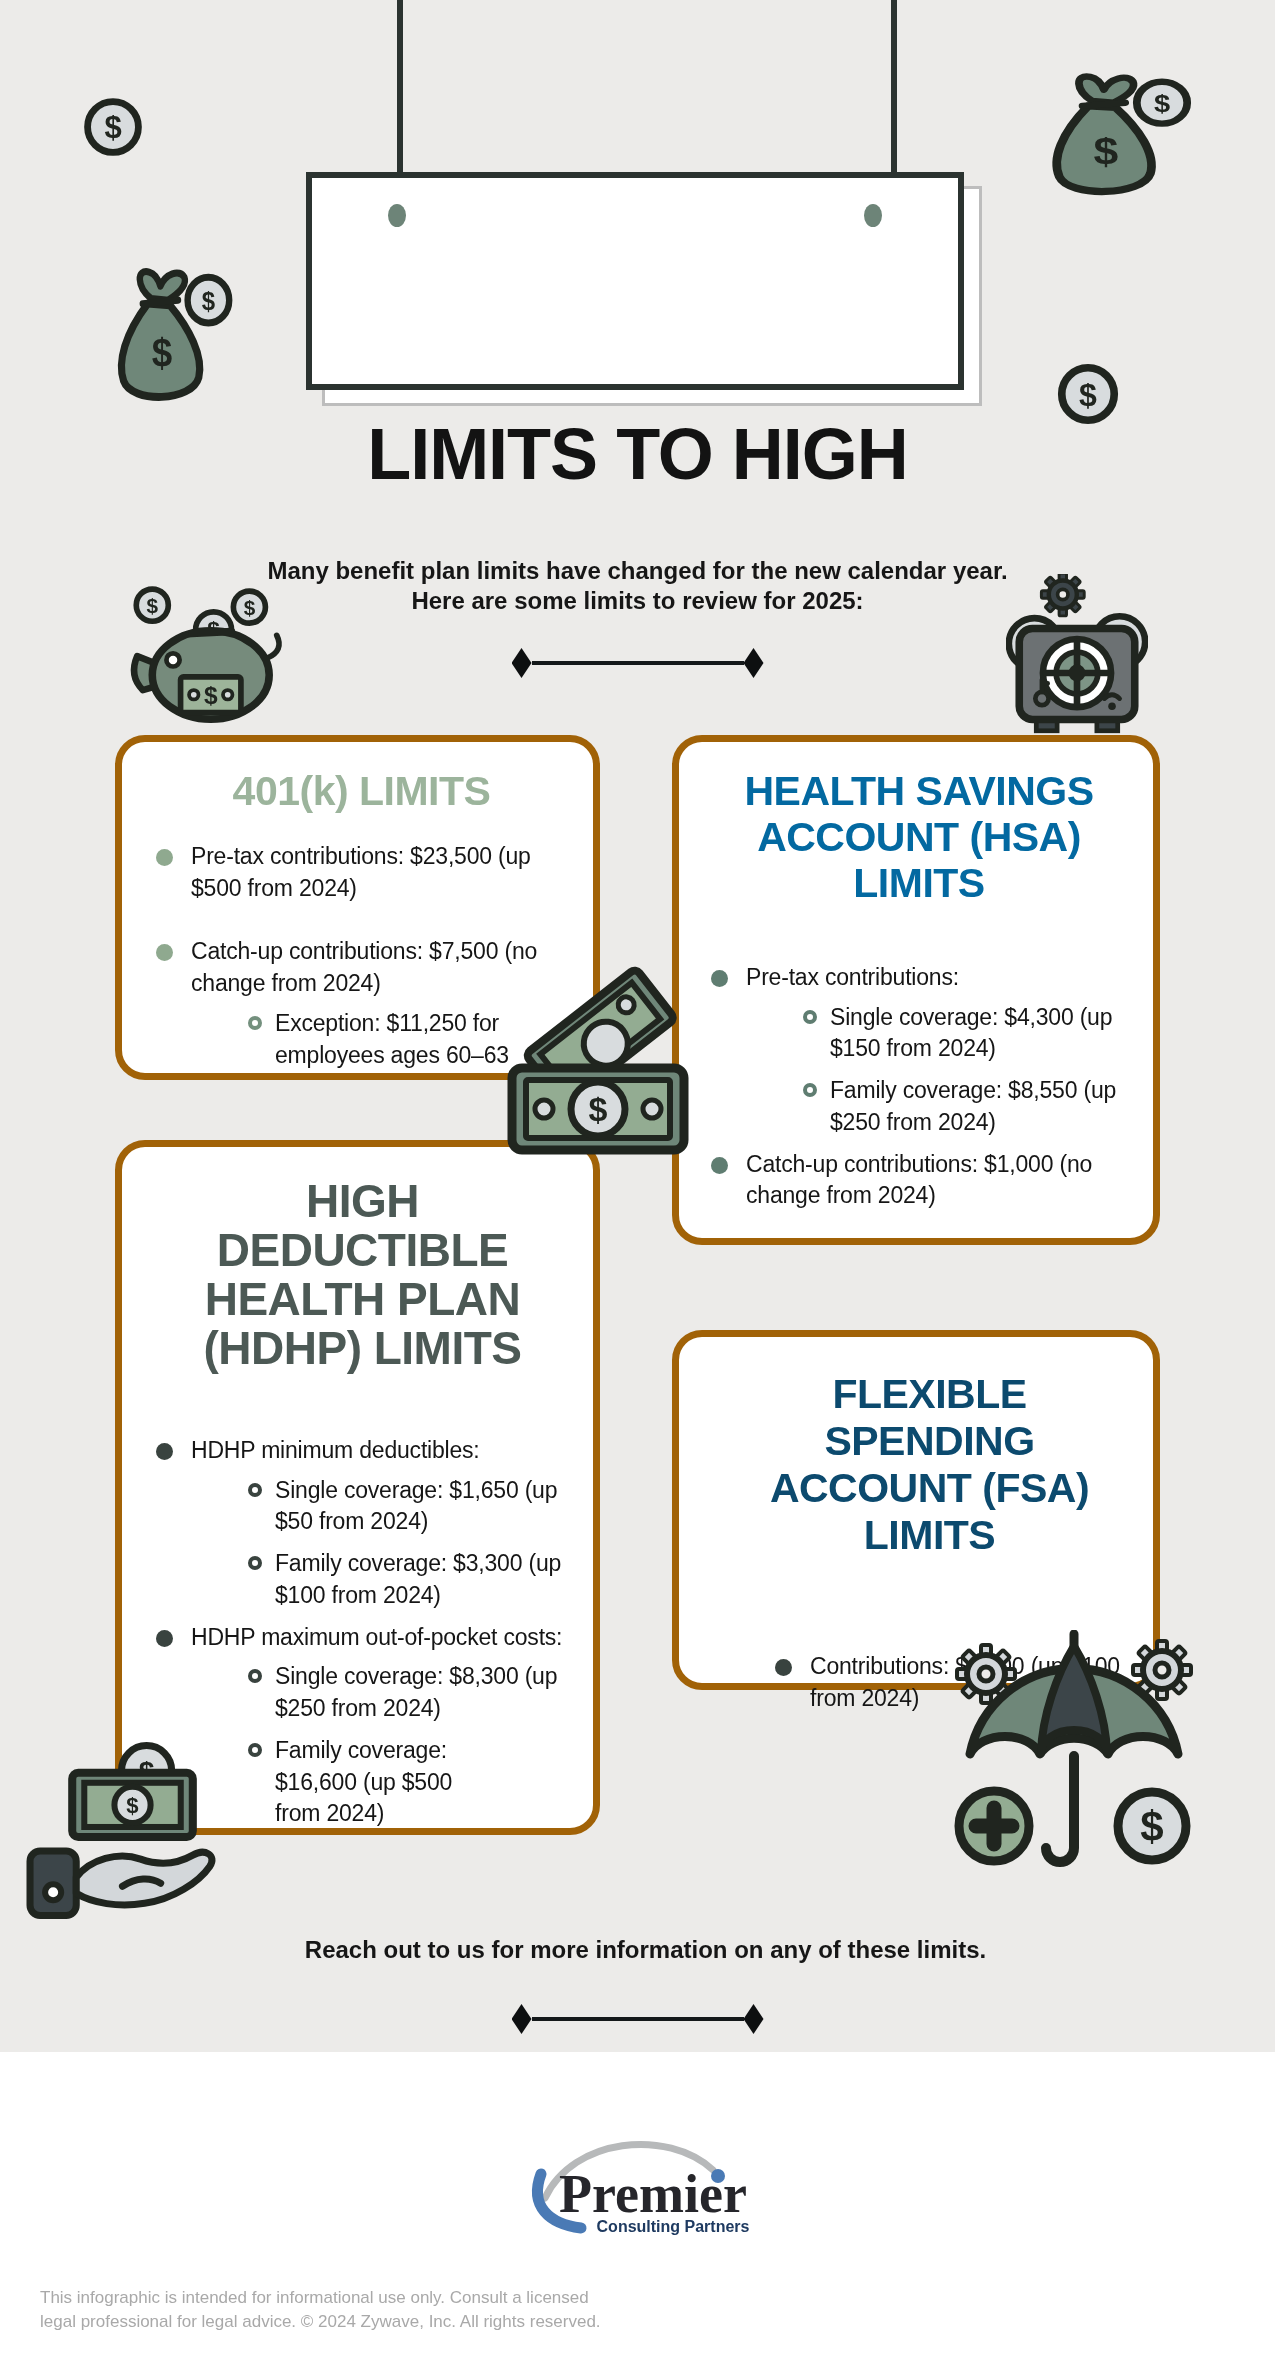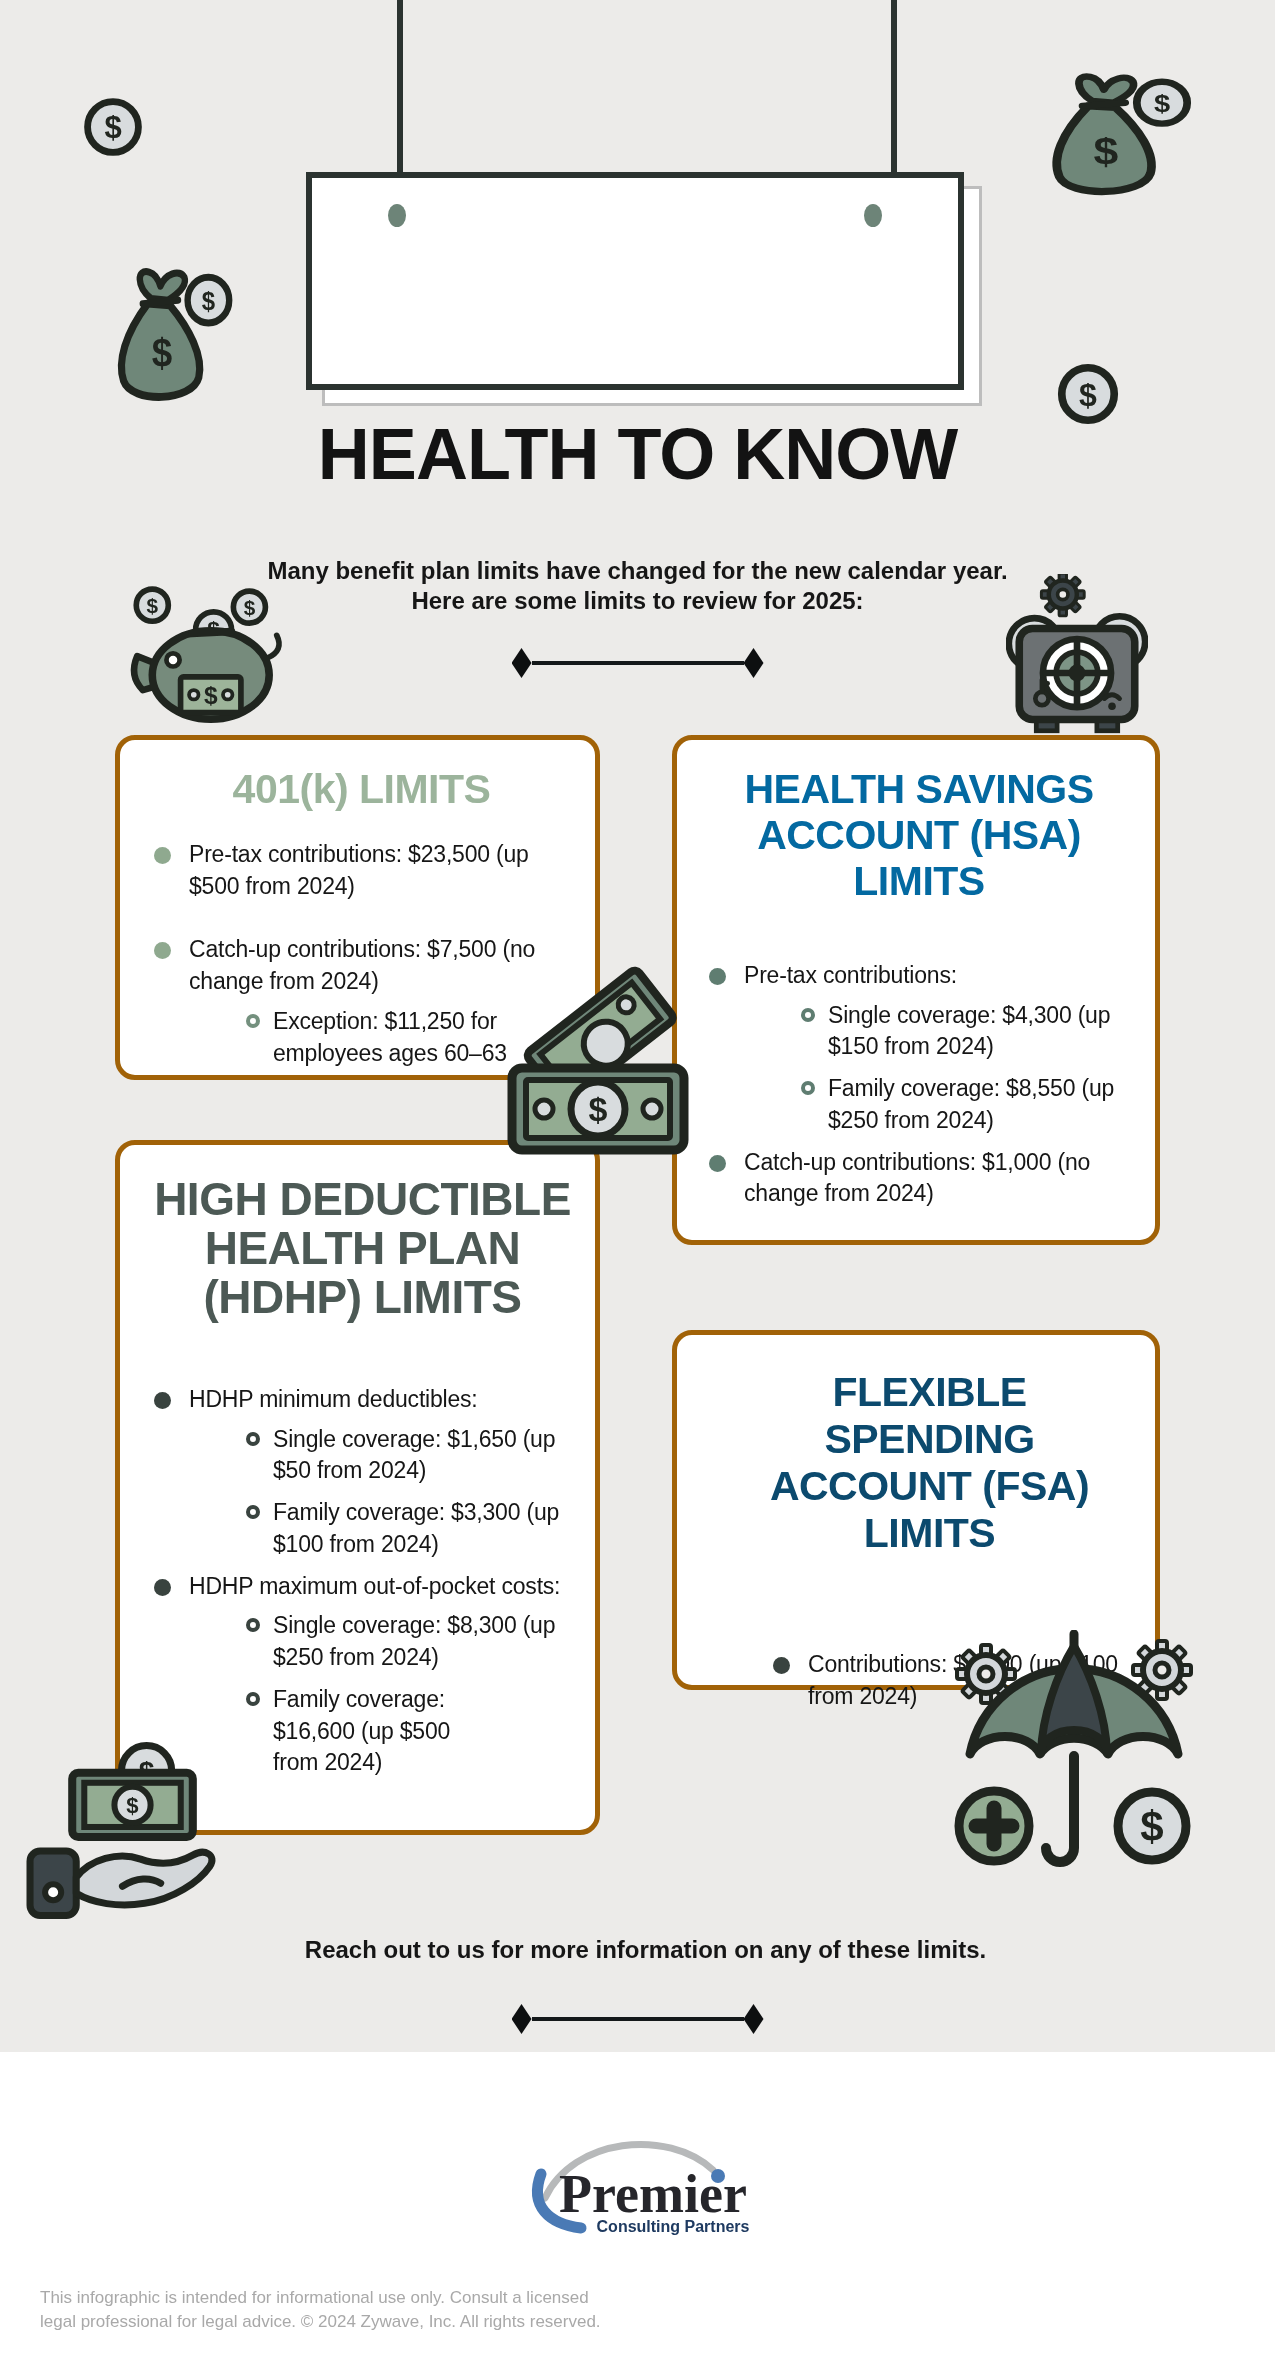--- a/index.html
+++ b/index.html
@@ -23,21 +23,21 @@
                 font-size:72px; font-weight:800; letter-spacing:-1px; color:#131313; }
   .intro { position:absolute; left:0; top:556px; width:1275px; text-align:center; z-index:1;
            font-size:24px; line-height:30px; font-weight:700; color:#161616; }
 
   .divider { position:absolute; left:0; width:1275px; display:flex; align-items:center; justify-content:center; z-index:1; }
   .divider .line { width:212px; height:4px; background:#14181a; }
   .divider .diamond { width:20px; height:30px; background:#0d0f10;
                       clip-path:polygon(50% 0, 100% 50%, 50% 100%, 0 50%); }
 
   
-  .card { position:absolute; background:#fff; border:5px solid #a16207; border-radius:20px; z-index:2; }
+  .card { position:absolute; background:#fff; border:7px solid #a16207; border-radius:30px; z-index:2; }
   .card-title { font-weight:800; text-align:center; letter-spacing:-0.5px; }
   .card ul { list-style:none; }
   .item { display:flex; gap:18px; }
   .bullet { flex:none; width:17px; height:17px; border-radius:50%; margin-top:8px; }
   .itext { font-size:23px; font-weight:400; line-height:1.38; color:#161616; letter-spacing:-0.2px; }
   .subitem { display:flex; gap:13px; margin:8px 0 10px 92px; }
   .subbullet { flex:none; width:14px; height:14px; border-radius:50%; background:transparent; border:4px solid; margin-top:8px; }
   .narrow { max-width:215px; }
 
   #card-401k { left:115px; top:735px; width:485px; height:345px; padding:26px 26px 0 34px; }
@@ -99,21 +99,21 @@
   </svg>
 
   <div class="rope" style="left:397px"></div>
   <div class="rope" style="left:891px"></div>
   <div class="sign-shadow"></div>
   <div class="sign">
     <span class="sign-dot" style="left:76px"></span>
     <span class="sign-dot" style="right:76px"></span>
   </div>
 
-  <div class="main-title">HEALTH TO KNOW</div>
+  <div class="main-title">LIMITS TO HIGH</div>
 
   <div class="intro">
     <div>Many benefit plan limits have changed for the new calendar year.</div>
     <div>Here are some limits to review for 2025:</div>
   </div>
 
   <div class="divider" style="top:648px">
     <span class="diamond"></span>
     <span class="line"></span>
     <span class="diamond"></span>

